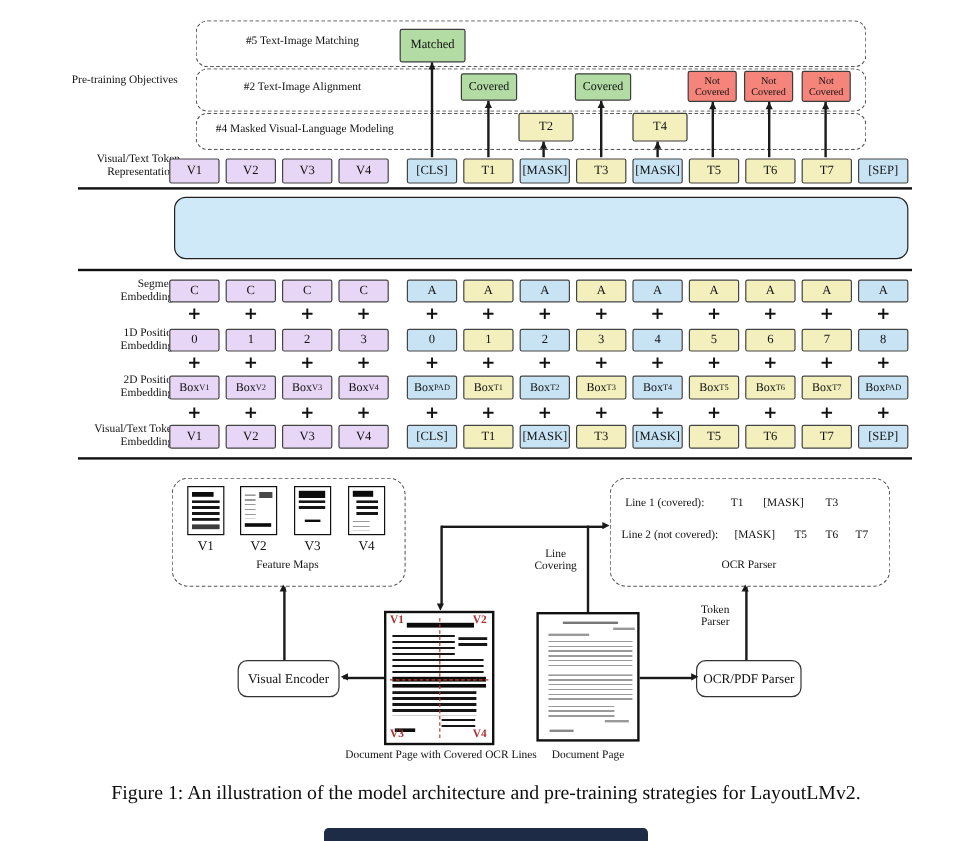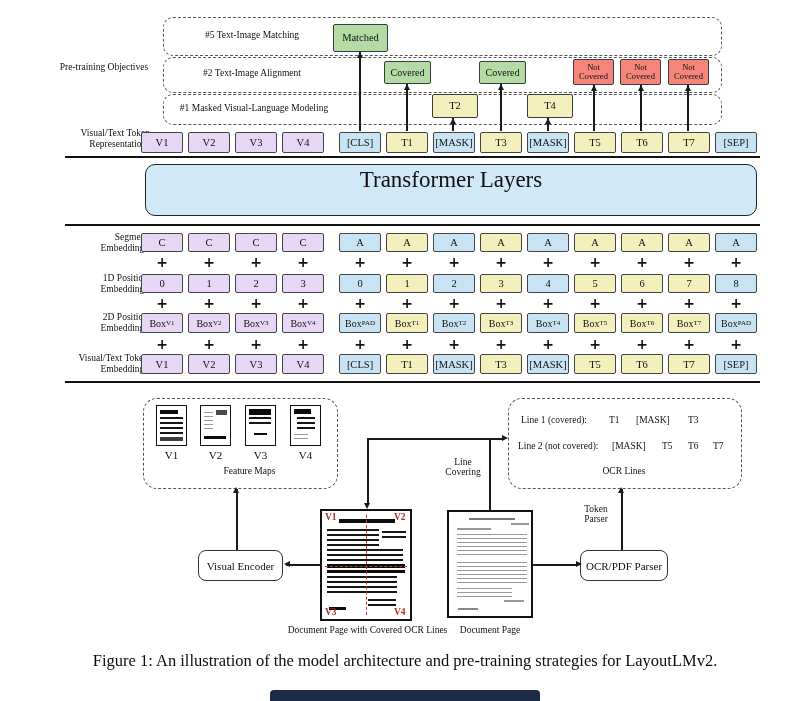--- a/index.html
+++ b/index.html
@@ -44,40 +44,39 @@
 <body>
 
 <div id="page">
 
   <div class="dashedbox" style="left:163px;top:17px;width:557px;height:37px;"></div>
   <div class="dashedbox" style="left:163px;top:57px;width:557px;height:34px;"></div>
   <div class="dashedbox" style="left:163px;top:94px;width:557px;height:29px;"></div>
 
   <div class="objlabel" style="left:172px;top:30px;width:160px;">#5 Text-Image Matching</div>
   <div class="objlabel" style="left:172px;top:68px;width:160px;">#2 Text-Image Alignment</div>
-  <div class="objlabel" style="left:168px;top:103px;width:172px;">#1 Masked Visual-Language Modeling</div>
+  <div class="objlabel" style="left:168px;top:103px;width:172px;">#4 Masked Visual-Language Modeling</div>
 
   <div class="sidelabel" style="left:58px;top:62px;width:92px;text-align:center;">Pre-training Objectives</div>
   <div class="sidelabel" style="left:50px;top:128px;width:100px;text-align:right;">Visual/Text Token Representations</div>
 
   <div class="predbox" style="left:333px;top:24px;width:55px;height:28px;background:#b2dca4;font-size:10.5px;">Matched</div>
   <div class="predbox" style="left:384px;top:61px;width:47px;height:23px;background:#b2dca4;font-size:10px;">Covered</div>
   <div class="predbox" style="left:479px;top:61px;width:47px;height:23px;background:#b2dca4;font-size:10px;">Covered</div>
   <div class="predbox" style="left:573px;top:59px;width:41px;height:26px;background:#f5847b;font-size:8.5px;">Not Covered</div>
   <div class="predbox" style="left:620px;top:59px;width:41px;height:26px;background:#f5847b;font-size:8.5px;">Not Covered</div>
   <div class="predbox" style="left:668px;top:59px;width:41px;height:26px;background:#f5847b;font-size:8.5px;">Not Covered</div>
   <div class="predbox" style="left:432px;top:94px;width:46px;height:24px;background:#f3f0bd;font-size:10.5px;">T2</div>
   <div class="predbox" style="left:527px;top:94px;width:46px;height:24px;background:#f3f0bd;font-size:10.5px;">T4</div>
 
   <div class="sep" style="top:156px;"></div>
   <div class="sep" style="top:224px;"></div>
   <div class="sep" style="top:381px;"></div>
 
   <div id="transformer">
-    <div class="t1">Transformer Layers</div>
   </div>
 
   <div class="sidelabel" style="left:78px;top:232px;width:70px;text-align:right;">Segment Embeddings</div>
   <div class="sidelabel" style="left:78px;top:273px;width:70px;text-align:right;">1D Position Embeddings</div>
   <div class="sidelabel" style="left:78px;top:312px;width:70px;text-align:right;">2D Position Embeddings</div>
   <div class="sidelabel" style="left:48px;top:353px;width:100px;text-align:right;">Visual/Text Token Embeddings</div>
 
   <div id="genlayer">
       <div class="tokenbox" style="left:141px;top:132px;width:42px;height:21px;background:#e8d6f6;">V1</div>
       <div class="tokenbox" style="left:188px;top:132px;width:42px;height:21px;background:#e8d6f6;">V2</div>
@@ -258,33 +257,33 @@
   </div>
   <div class="thumb" style="left:290px;top:405px;width:31px;height:41px;">
     <div class="bar" style="left:3px;top:3px;width:17px;height:5px;"></div>
     <div class="stripes-dark" style="left:6px;top:11px;width:18px;height:14px;"></div>
     <div class="stripes-gray" style="left:3px;top:28px;width:14px;height:8px;"></div>
   </div>
   <div class="doccap" style="left:156px;top:449px;width:31px;font-size:11px;">V1</div>
   <div class="doccap" style="left:200px;top:449px;width:31px;font-size:11px;">V2</div>
   <div class="doccap" style="left:245px;top:449px;width:31px;font-size:11px;">V3</div>
   <div class="doccap" style="left:290px;top:449px;width:31px;font-size:11px;">V4</div>
-  <div class="doccap" style="left:143px;top:466px;width:193px;margin-left:10px;">Feature Maps</div>
+  <div class="doccap" style="left:143px;top:466px;width:193px;">Feature Maps</div>
 
   <div class="dashedbox" style="left:508px;top:398px;width:232px;height:89px;border-radius:14px;"></div>
   <div class="ocrline" style="left:521px;top:415px;">Line 1 (covered):</div>
   <div class="ocrline" style="left:609px;top:415px;">T1</div>
   <div class="ocrline" style="left:636px;top:415px;">[MASK]</div>
   <div class="ocrline" style="left:688px;top:415px;">T3</div>
   <div class="ocrline" style="left:518px;top:441px;">Line 2 (not covered):</div>
   <div class="ocrline" style="left:612px;top:441px;">[MASK]</div>
   <div class="ocrline" style="left:662px;top:441px;">T5</div>
   <div class="ocrline" style="left:688px;top:441px;">T6</div>
   <div class="ocrline" style="left:713px;top:441px;">T7</div>
-  <div class="doccap" style="left:508px;top:466px;width:232px;">OCR Lines</div>
+  <div class="doccap" style="left:508px;top:466px;width:232px;">OCR Parser</div>
 
   <div class="hline" style="left:368px;top:438px;width:136px;height:1.5px;"></div>
   <div class="ah-right" style="left:502px;top:435px;"></div>
   <div class="vline" style="left:367px;top:438px;width:1.5px;height:66px;"></div>
   <div class="ah-down" style="left:364px;top:503px;"></div>
   <div class="vline" style="left:489px;top:438px;width:1.5px;height:72px;"></div>
   <div class="doccap" style="left:438px;top:457px;width:50px;">Line Covering</div>
 
   <div class="thumb" style="left:320px;top:509px;width:92px;height:112px;border-width:2px;">
     <div class="bar" style="left:17px;top:8px;width:56px;height:4px;"></div>

